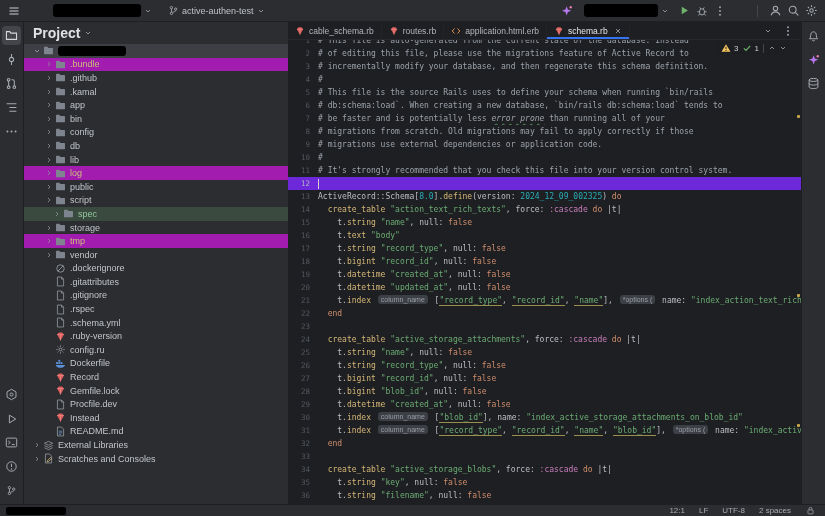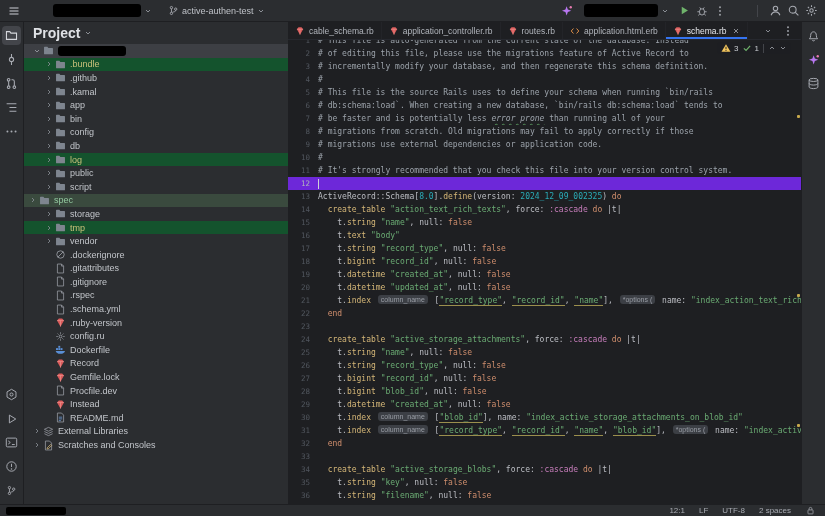--- a/index.html
+++ b/index.html
@@ -33,21 +33,21 @@
 
   
   .project{position:absolute;left:24px;top:22px;bottom:12px;width:264px;background:#2B2D30;overflow:hidden}
   .phead{height:22px;display:flex;align-items:center;padding-left:9px;gap:4px}
   .ptitle{font-size:14px;font-weight:bold;color:#DFE1E5}
   .ptree{position:absolute;top:22px;left:0;right:0;bottom:0}
   .trow{display:flex;align-items:center;height:13.6px;font-size:9px;color:#C2C5CA;white-space:nowrap;overflow:hidden}
   .trow .chev{flex:0 0 10px;display:inline-flex;align-items:center;justify-content:center}
   .trow .ticon{flex:0 0 12px;display:inline-flex;align-items:center;justify-content:center;margin-right:4px}
   .hl-sel{background:#3D3F44}
-  .hl-tan{background:#14532d}
+  .hl-tan{background:#a21caf}
   .hl-green{background:#3A4A3E}
   .lbl-tan{color:#C9C07A}
   .lbl-green{color:#93C9A0}
   .trow .redact{height:10px}
 
   
   .editor{position:absolute;left:288px;top:22px;bottom:12px;width:513px;background:#1E1F22}
   .tabbar{height:18px;display:flex;justify-content:space-between;background:#1E1F22;border-bottom:1px solid #26282E}
   .tabs{display:flex;height:100%}
   .tab{padding:0 7px;display:flex;align-items:center;gap:4px;font-size:8.5px;color:#B1B5BC;border-right:1px solid #232428}
@@ -415,20 +415,33 @@
               <path d="M6 4l4 4-4 4" stroke="#888C93" stroke-width="1.7"></path>
             </svg>
           </span>
           <span class="ticon">
             <svg width="11" height="11" viewBox="0 0 16 16">
               <path d="M1.5 3.4c0-.5.4-.9.9-.9h4l1.4 1.8h5.8c.5 0 .9.4.9.9v7.4c0 .5-.4.9-.9.9H2.4c-.5 0-.9-.4-.9-.9z" fill="#7E858F"></path>
             </svg>
           </span>
           <span class="tlabel">db</span>
         </div>
+        <div class="trow" style="padding-left:20px">
+          <span class="chev ic">
+            <svg width="8" height="8" viewBox="0 0 16 16" fill="none">
+              <path d="M6 4l4 4-4 4" stroke="#888C93" stroke-width="1.7"></path>
+            </svg>
+          </span>
+          <span class="ticon">
+            <svg width="11" height="11" viewBox="0 0 16 16">
+              <path d="M1.5 3.4c0-.5.4-.9.9-.9h4l1.4 1.8h5.8c.5 0 .9.4.9.9v7.4c0 .5-.4.9-.9.9H2.4c-.5 0-.9-.4-.9-.9z" fill="#7E858F"></path>
+            </svg>
+          </span>
+          <span class="tlabel">lib</span>
+        </div>
         <div class="trow hl-tan" style="padding-left:20px">
           <span class="chev ic">
             <svg width="8" height="8" viewBox="0 0 16 16" fill="none">
               <path d="M6 4l4 4-4 4" stroke="#888C93" stroke-width="1.7"></path>
             </svg>
           </span>
           <span class="ticon">
             <svg width="11" height="11" viewBox="0 0 16 16">
               <path d="M1.5 3.4c0-.5.4-.9.9-.9h4l1.4 1.8h5.8c.5 0 .9.4.9.9v7.4c0 .5-.4.9-.9.9H2.4c-.5 0-.9-.4-.9-.9z" fill="#7E858F"></path>
             </svg>
@@ -454,21 +467,21 @@
               <path d="M6 4l4 4-4 4" stroke="#888C93" stroke-width="1.7"></path>
             </svg>
           </span>
           <span class="ticon">
             <svg width="11" height="11" viewBox="0 0 16 16">
               <path d="M1.5 3.4c0-.5.4-.9.9-.9h4l1.4 1.8h5.8c.5 0 .9.4.9.9v7.4c0 .5-.4.9-.9.9H2.4c-.5 0-.9-.4-.9-.9z" fill="#7E858F"></path>
             </svg>
           </span>
           <span class="tlabel">script</span>
         </div>
-        <div class="trow hl-green" style="padding-left:4px">
+        <div class="trow hl-green" style="padding-left:28px">
           <span class="chev ic">
             <svg width="8" height="8" viewBox="0 0 16 16" fill="none">
               <path d="M6 4l4 4-4 4" stroke="#888C93" stroke-width="1.7"></path>
             </svg>
           </span>
           <span class="ticon">
             <svg width="11" height="11" viewBox="0 0 16 16">
               <path d="M1.5 3.4c0-.5.4-.9.9-.9h4l1.4 1.8h5.8c.5 0 .9.4.9.9v7.4c0 .5-.4.9-.9.9H2.4c-.5 0-.9-.4-.9-.9z" fill="#7E858F"></path>
             </svg>
           </span>
@@ -681,29 +694,20 @@
     <div class="tabbar">
       <div class="tabs">
           <div class="tab">
             <span class="ic">
               <svg width="10" height="10" viewBox="0 0 16 16">
                 <path d="M3 5.2L5.6 2h4.8L13 5.2 8 14z" fill="#DB5C5C"></path>
                 <path d="M3 5.2h10M8 5.2V14" stroke="#F1A09A" stroke-width=".8" fill="none"></path>
               </svg>
             </span>
             <span class="tlbl">cable_schema.rb</span>
-          </div>
-          <div class="tab">
-            <span class="ic">
-              <svg width="10" height="10" viewBox="0 0 16 16">
-                <path d="M3 5.2L5.6 2h4.8L13 5.2 8 14z" fill="#DB5C5C"></path>
-                <path d="M3 5.2h10M8 5.2V14" stroke="#F1A09A" stroke-width=".8" fill="none"></path>
-              </svg>
-            </span>
-            <span class="tlbl">application_controller.rb</span>
           </div>
           <div class="tab">
             <span class="ic">
               <svg width="10" height="10" viewBox="0 0 16 16">
                 <path d="M3 5.2L5.6 2h4.8L13 5.2 8 14z" fill="#DB5C5C"></path>
                 <path d="M3 5.2h10M8 5.2V14" stroke="#F1A09A" stroke-width=".8" fill="none"></path>
               </svg>
             </span>
             <span class="tlbl">routes.rb</span>
           </div>

